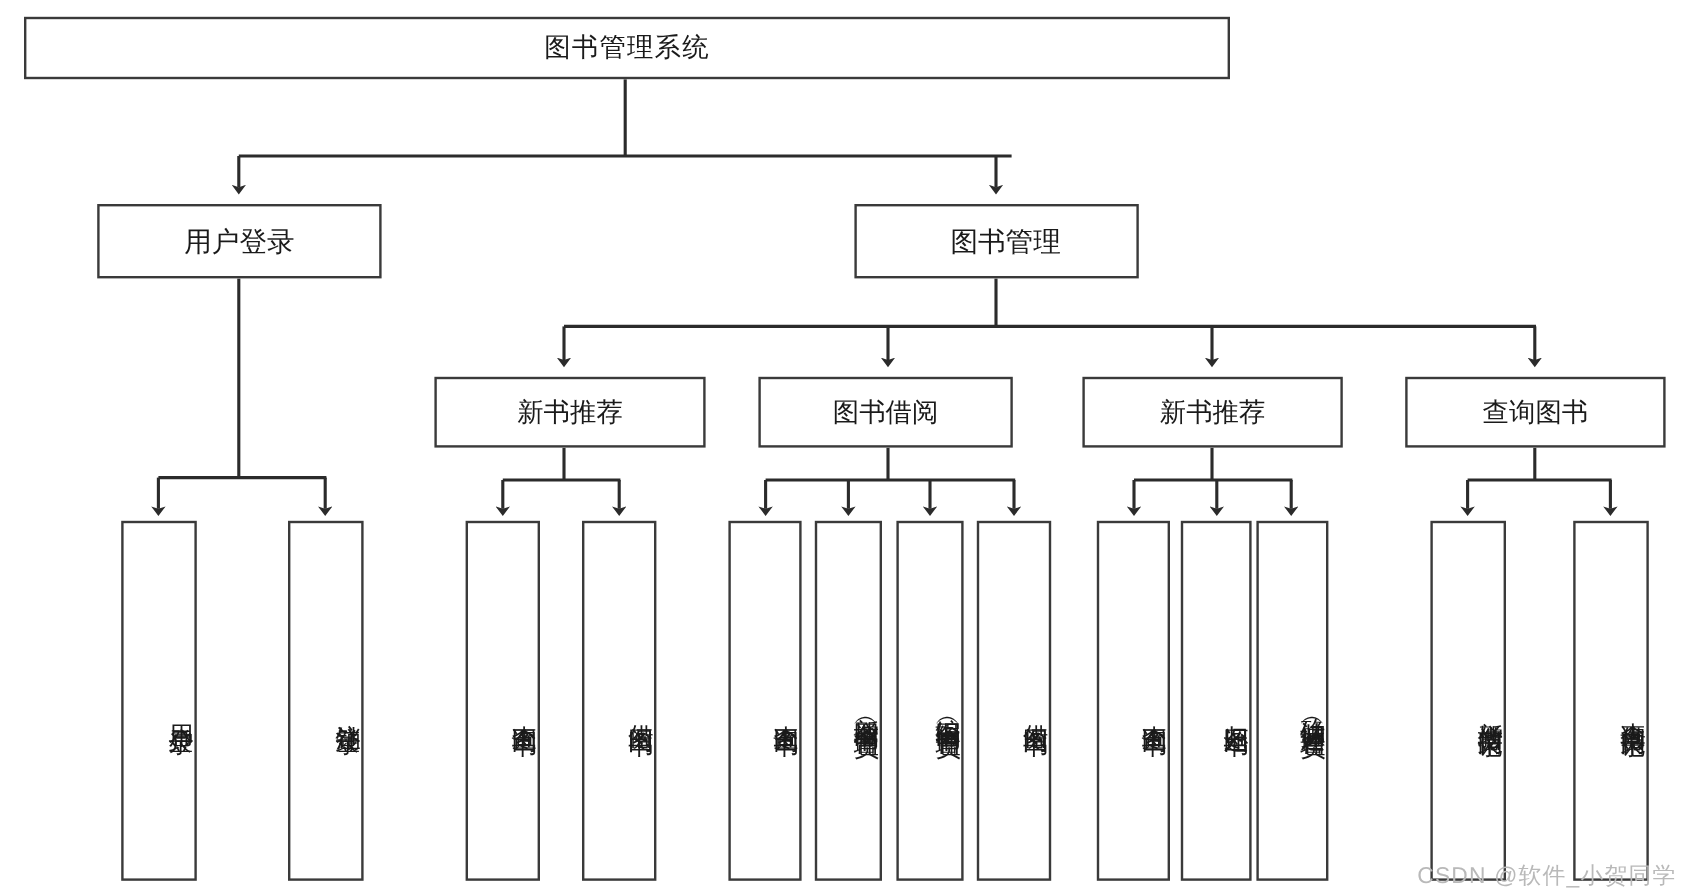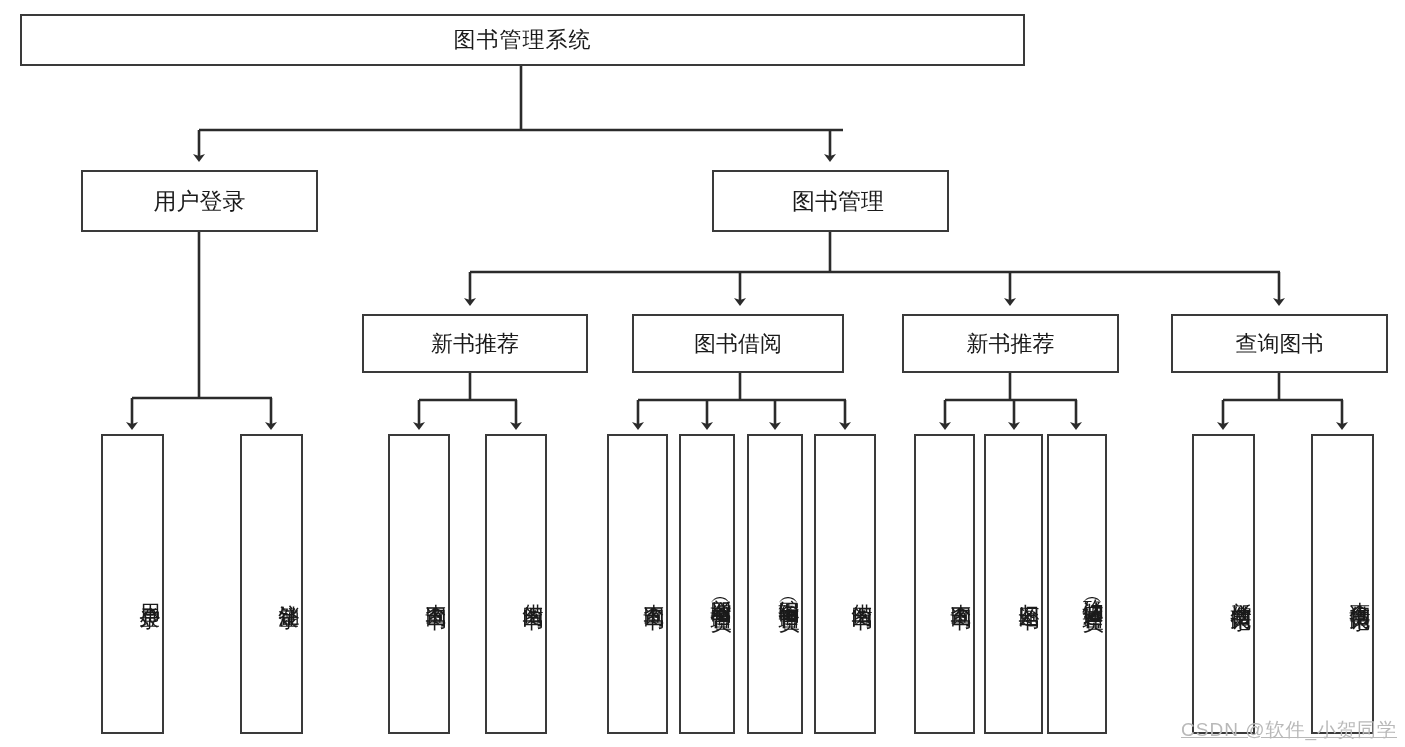--- a/index.html
+++ b/index.html
@@ -48,21 +48,20 @@
 
   .watermark{
     position:absolute;
     right:8px;
     bottom:4px;
     font-size:19px;
     color:#b9b9b9;
     letter-spacing:1px;
     user-select:none;
     white-space:nowrap;
-    text-decoration:underline;
   }
 </style>
 </head>
 <body>
 
 <div id="stage">
 
   <svg class="edges" viewBox="0 0 1405 747">
     <defs>
       <marker id="arrow" markerWidth="10" markerHeight="12" refX="2" refY="6" orient="auto" markerUnits="userSpaceOnUse">

